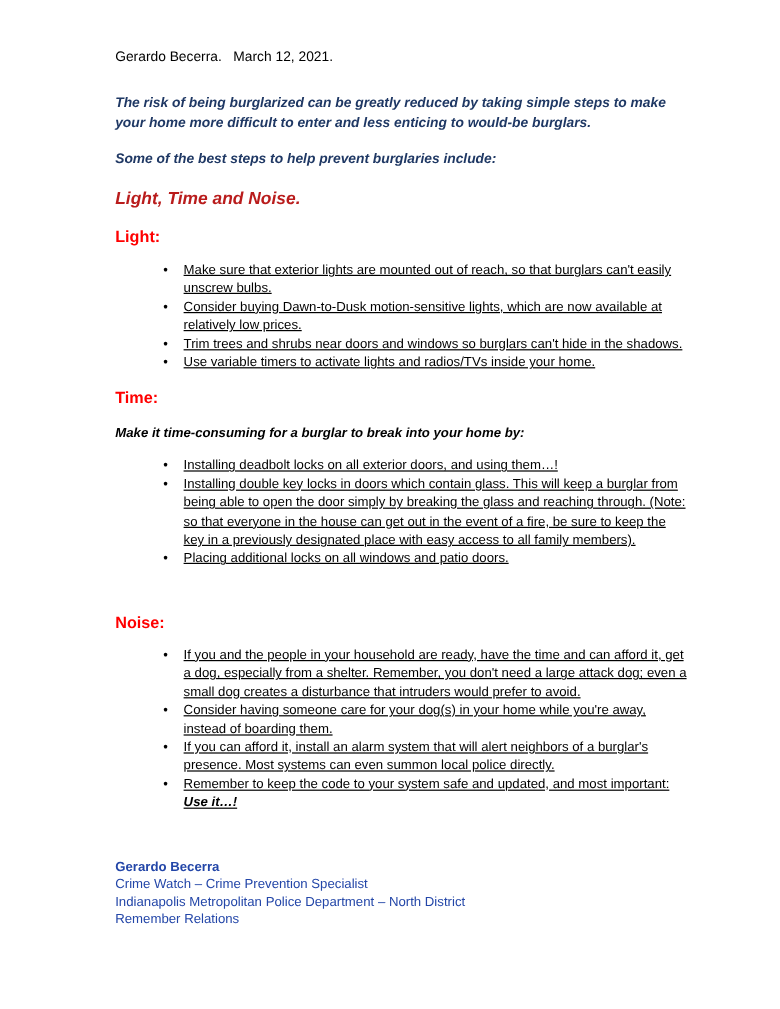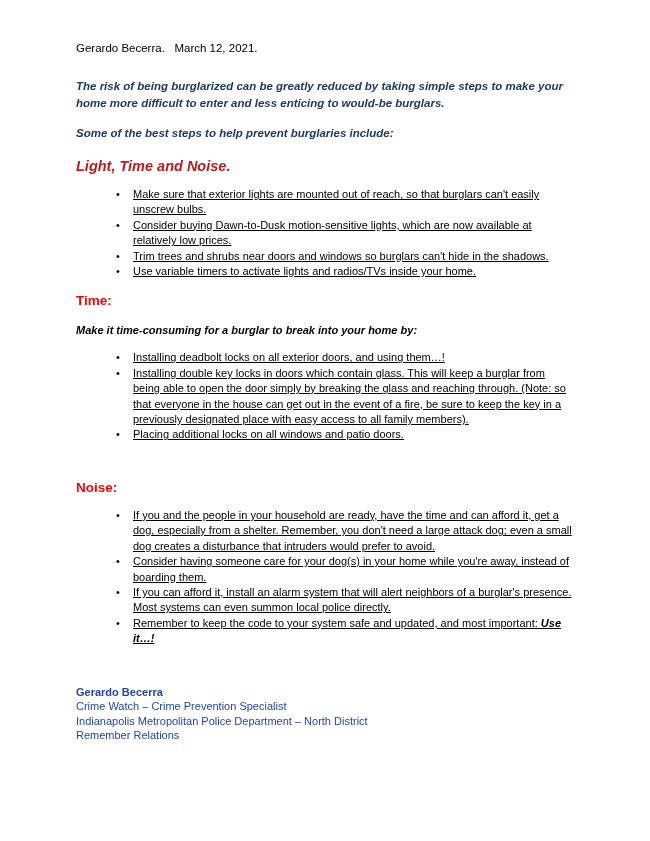--- a/index.html
+++ b/index.html
@@ -5,21 +5,21 @@
   * { margin: 0; padding: 0; box-sizing: border-box; }
   html, body { width: 650px; height: 841px; }
   body {
     background: #ffffff;
     font-family: "Liberation Sans", sans-serif;
     color: #000000;
   }
   .page {
     width: 650px;
     height: 841px;
-    padding: 42px 76px 0 76px;
+    padding: 42px 76px 0 96px;
     background: #ffffff;
     overflow: hidden;
   }
   .byline {
     font-size: 11.5px;
     color: #000000;
     white-space: pre-wrap;
   }
   .intro {
     margin-top: 24px;
@@ -105,20 +105,21 @@
 <div class="page">
 
   <p class="byline">Gerardo Becerra.   March 12, 2021.</p>
 
   <p class="intro">The risk of being burglarized can be greatly reduced by taking simple steps to make your home more difficult to enter and less enticing to would-be burglars.</p>
 
   <p class="steps-line">Some of the best steps to help prevent burglaries include:</p>
 
   <h1 class="main-heading">Light, Time and Noise.</h1>
 
+  <h2 class="sec-heading light">Light:</h2>
   <ul class="bullets">
     <li>Make sure that exterior lights are mounted out of reach, so that burglars can't easily unscrew bulbs.</li>
     <li>Consider buying Dawn-to-Dusk motion-sensitive lights, which are now available at relatively low prices.</li>
     <li>Trim trees and shrubs near doors and windows so burglars can't hide in the shadows.</li>
     <li>Use variable timers to activate lights and radios/TVs inside your home.</li>
   </ul>
 
   <h2 class="sec-heading time">Time:</h2>
   <p class="lede">Make it time-consuming for a burglar to break into your home by:</p>
   <ul class="bullets">

